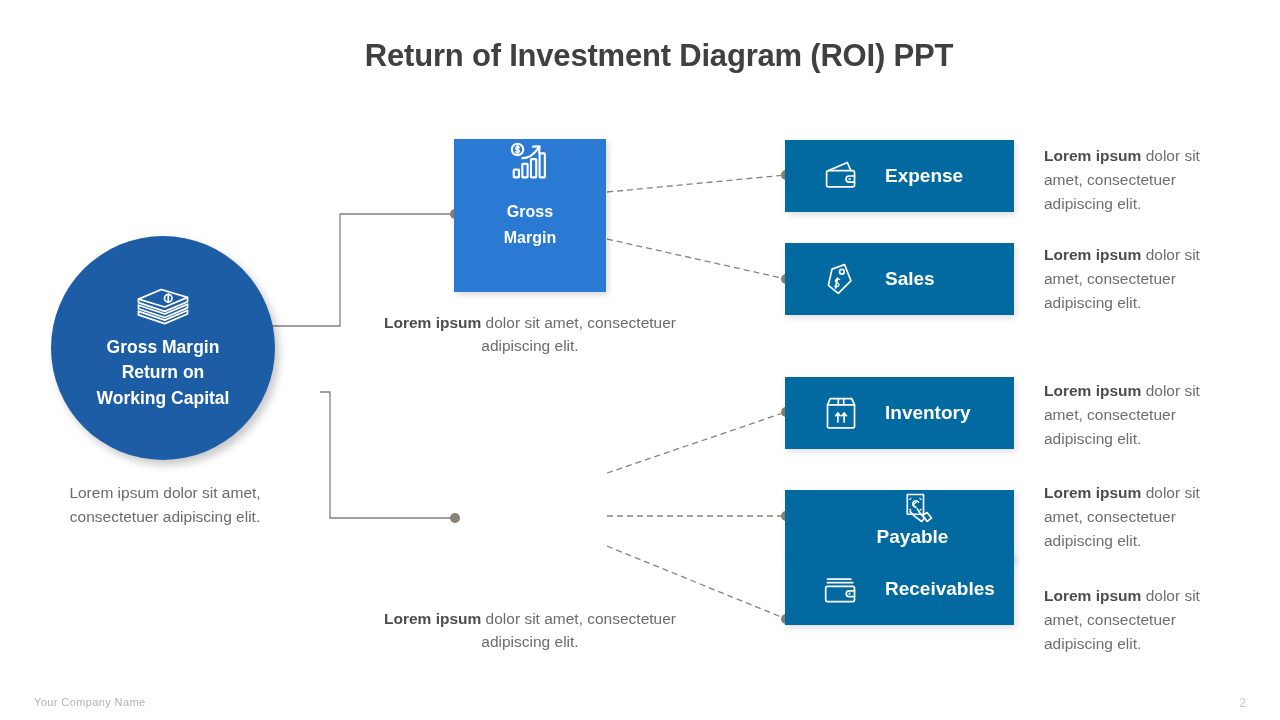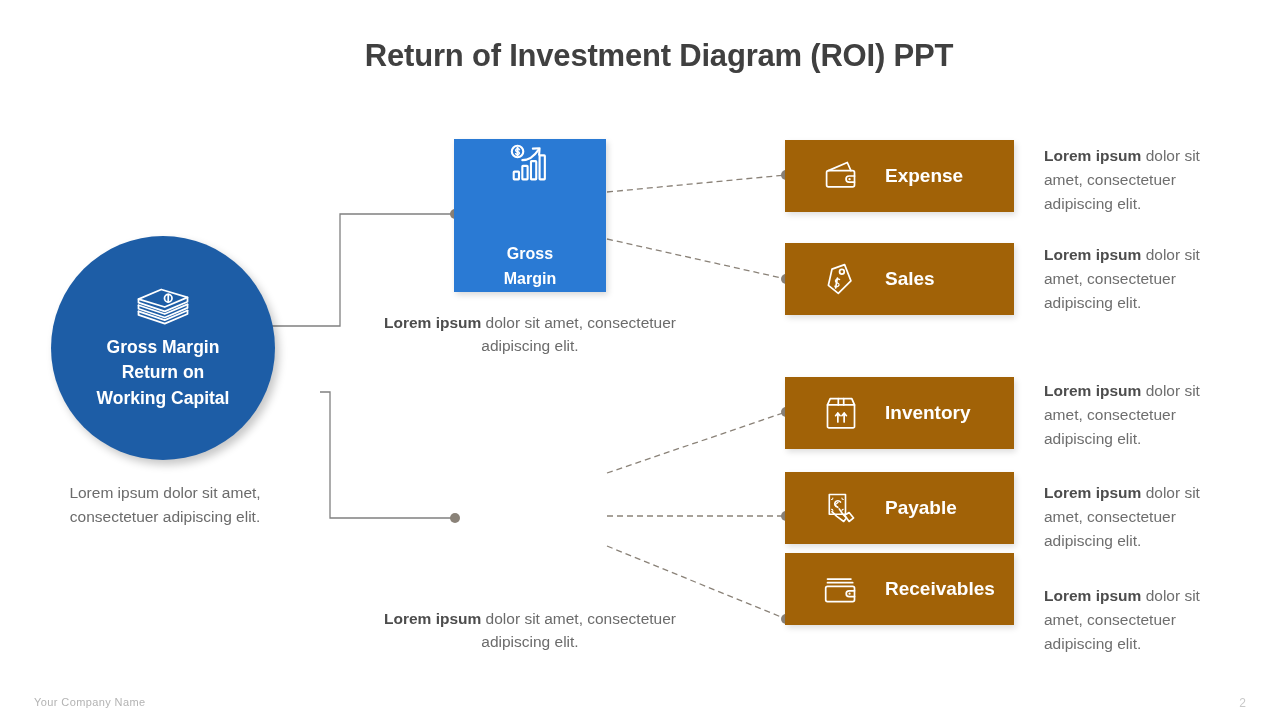--- a/index.html
+++ b/index.html
@@ -91,23 +91,22 @@
 
   
   .mid-box {
     position: absolute;
     width: 152px;
     height: 153px;
     background: #2a7ad4;
     display: flex;
     flex-direction: column;
     align-items: center;
-    justify-content: flex-end;
+    justify-content: flex-start;
     box-shadow: 2px 3px 6px rgba(0,0,0,0.15);
-    gap: 40px;
   }
   .mid-box.gross  { left: 454px; top: 139px; }
   .mid-box.working{ left: 454px; top: 444px; }
   .mid-icon {
     width: 46px;
     height: 46px;
     margin-bottom: 14px;
   }
   .mid-label {
     color: #ffffff;
@@ -130,41 +129,41 @@
   .mid-caption.c1 { top: 311px; }
   .mid-caption.c2 { top: 607px; }
   .mid-caption b { color: #4d4d4d; font-weight: bold; }
 
   
   .bar {
     position: absolute;
     left: 785px;
     width: 229px;
     height: 72px;
-    background: #a16207;
+    background: #0369a1;
     display: flex;
     align-items: center;
     box-shadow: 2px 3px 6px rgba(0,0,0,0.13);
   }
   .bar-icon {
     width: 36px;
     height: 36px;
     margin-left: 38px;
     flex: 0 0 auto;
   }
   .bar-label {
     color: #ffffff;
     font-size: 19px;
     font-weight: bold;
     margin-left: 26px;
   }
   .bar.b1 { top: 140px; }
   .bar.b2 { top: 243px; }
   .bar.b3 { top: 377px; }
-  .bar.b4 { top: 472px; }
+  .bar.b4 { top: 490px; flex-direction: column; }
   .bar.b5 { top: 553px; }
 
   
   .desc {
     position: absolute;
     left: 1044px;
     width: 176px;
     font-size: 15.5px;
     line-height: 1.55;
     color: #6e6e6e;

